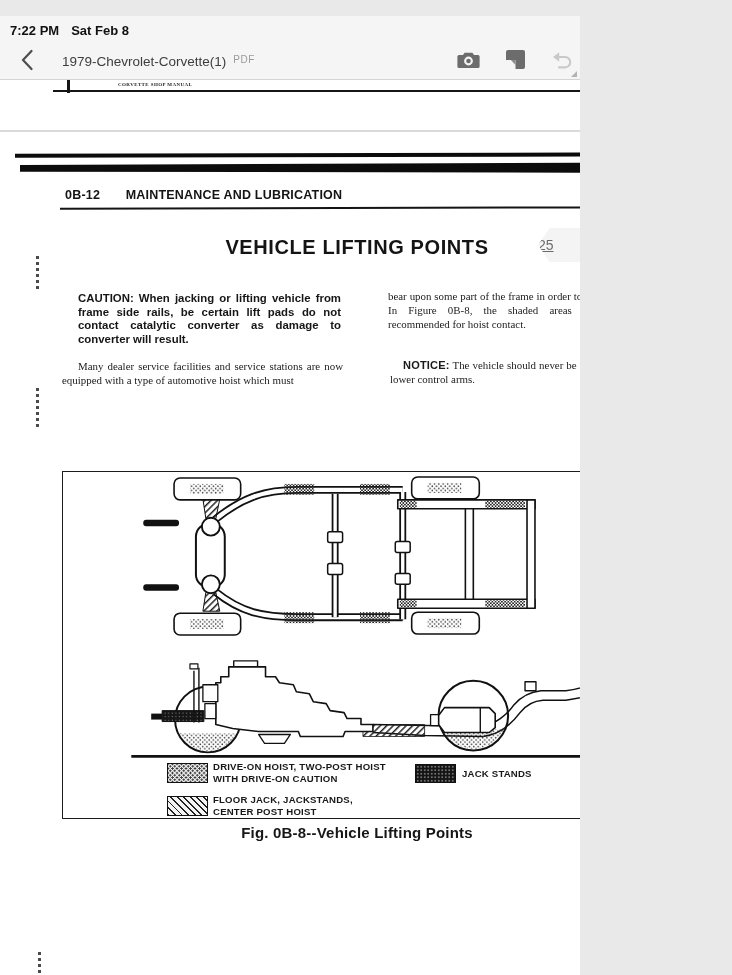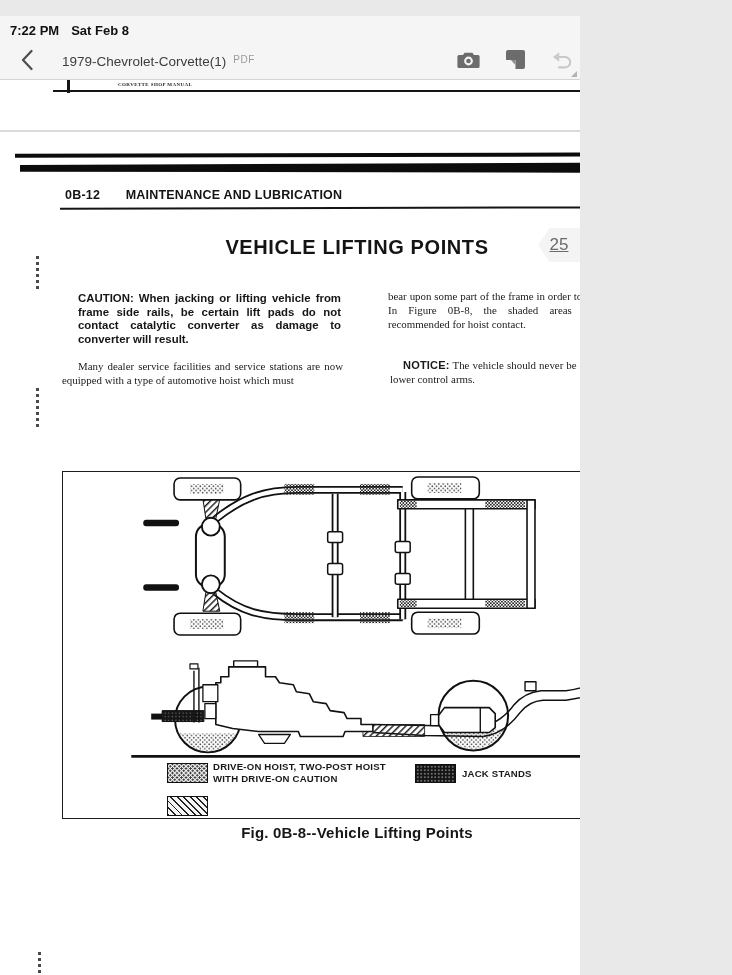--- a/index.html
+++ b/index.html
@@ -66,21 +66,21 @@
      background-image:repeating-linear-gradient(45deg,#222 0 1.4px,transparent 1.4px 4.6px);}
   .sw-dark{background-color:#141414;
      background-image:radial-gradient(rgba(255,255,255,.4) .7px,transparent 1px);background-size:3.5px 3.5px;}
   .legend-label{position:absolute;font-size:9.6px;font-weight:bold;line-height:11.5px;
                 letter-spacing:.2px;color:#181818;white-space:nowrap;}
   .fig-caption{left:62px;top:744px;width:590px;text-align:center;font-size:15px;font-weight:bold;
                letter-spacing:.2px;color:#161616;}
   
   .page-badge{position:absolute;right:0;top:212px;width:42px;height:34px;background:#f4f4f4;
               clip-path:polygon(28% 0,100% 0,100% 100%,28% 100%,0 50%);
-              display:flex;align-items:center;justify-content:center;font-size:17px;color:#6b6b6b;
+              display:flex;align-items:center;font-size:14px;color:#6b6b6b;
               filter:drop-shadow(0 0 1px #c9c9c9);cursor:pointer;text-decoration:underline;}
   .fab{position:absolute;left:663px;top:906px;width:54px;height:54px;border-radius:50%;
        display:flex;align-items:center;justify-content:center;cursor:pointer;
        box-shadow:0 3px 10px rgba(0,0,0,.28);}
 </style>
 </head>
 <body>
 
 <div class="screen">
 
@@ -328,20 +328,24 @@
       <div class="legend-swatch sw-stipple" style="left:104px;top:291px;width:41px;height:20px;"></div>
       <div class="legend-label" style="left:150px;top:289px;">
         <div>DRIVE-ON HOIST, TWO-POST HOIST</div>
         <div>WITH DRIVE-ON CAUTION</div>
       </div>
       <div class="legend-swatch sw-dark" style="left:352px;top:292px;width:41px;height:19px;"></div>
       <div class="legend-label" style="left:399px;top:296px;">
         <div>JACK STANDS</div>
       </div>
       <div class="legend-swatch sw-hatch" style="left:104px;top:324px;width:41px;height:20px;"></div>
+      <div class="legend-label" style="left:150px;top:322px;">
+        <div>FLOOR JACK, JACKSTANDS,</div>
+        <div>CENTER POST HOIST</div>
+      </div>
     </div>
 
     <div class="abs fig-caption">Fig. 0B-8--Vehicle Lifting Points</div>
   </div>
 
   <div class="page-badge">
     <span>25</span>
   </div>
 
   <div class="fab" style="background:#1473e6;">

